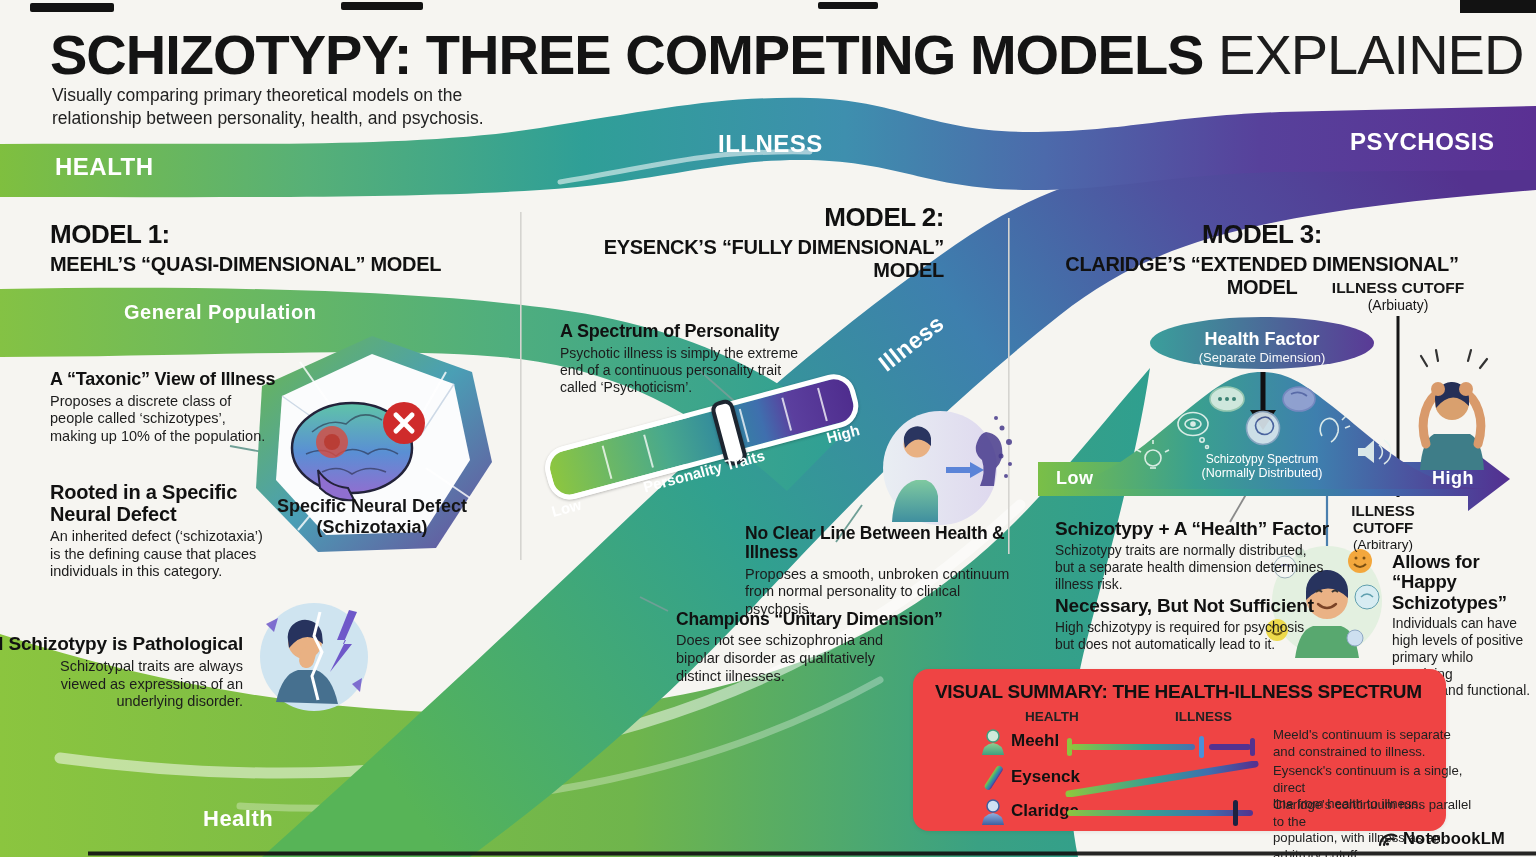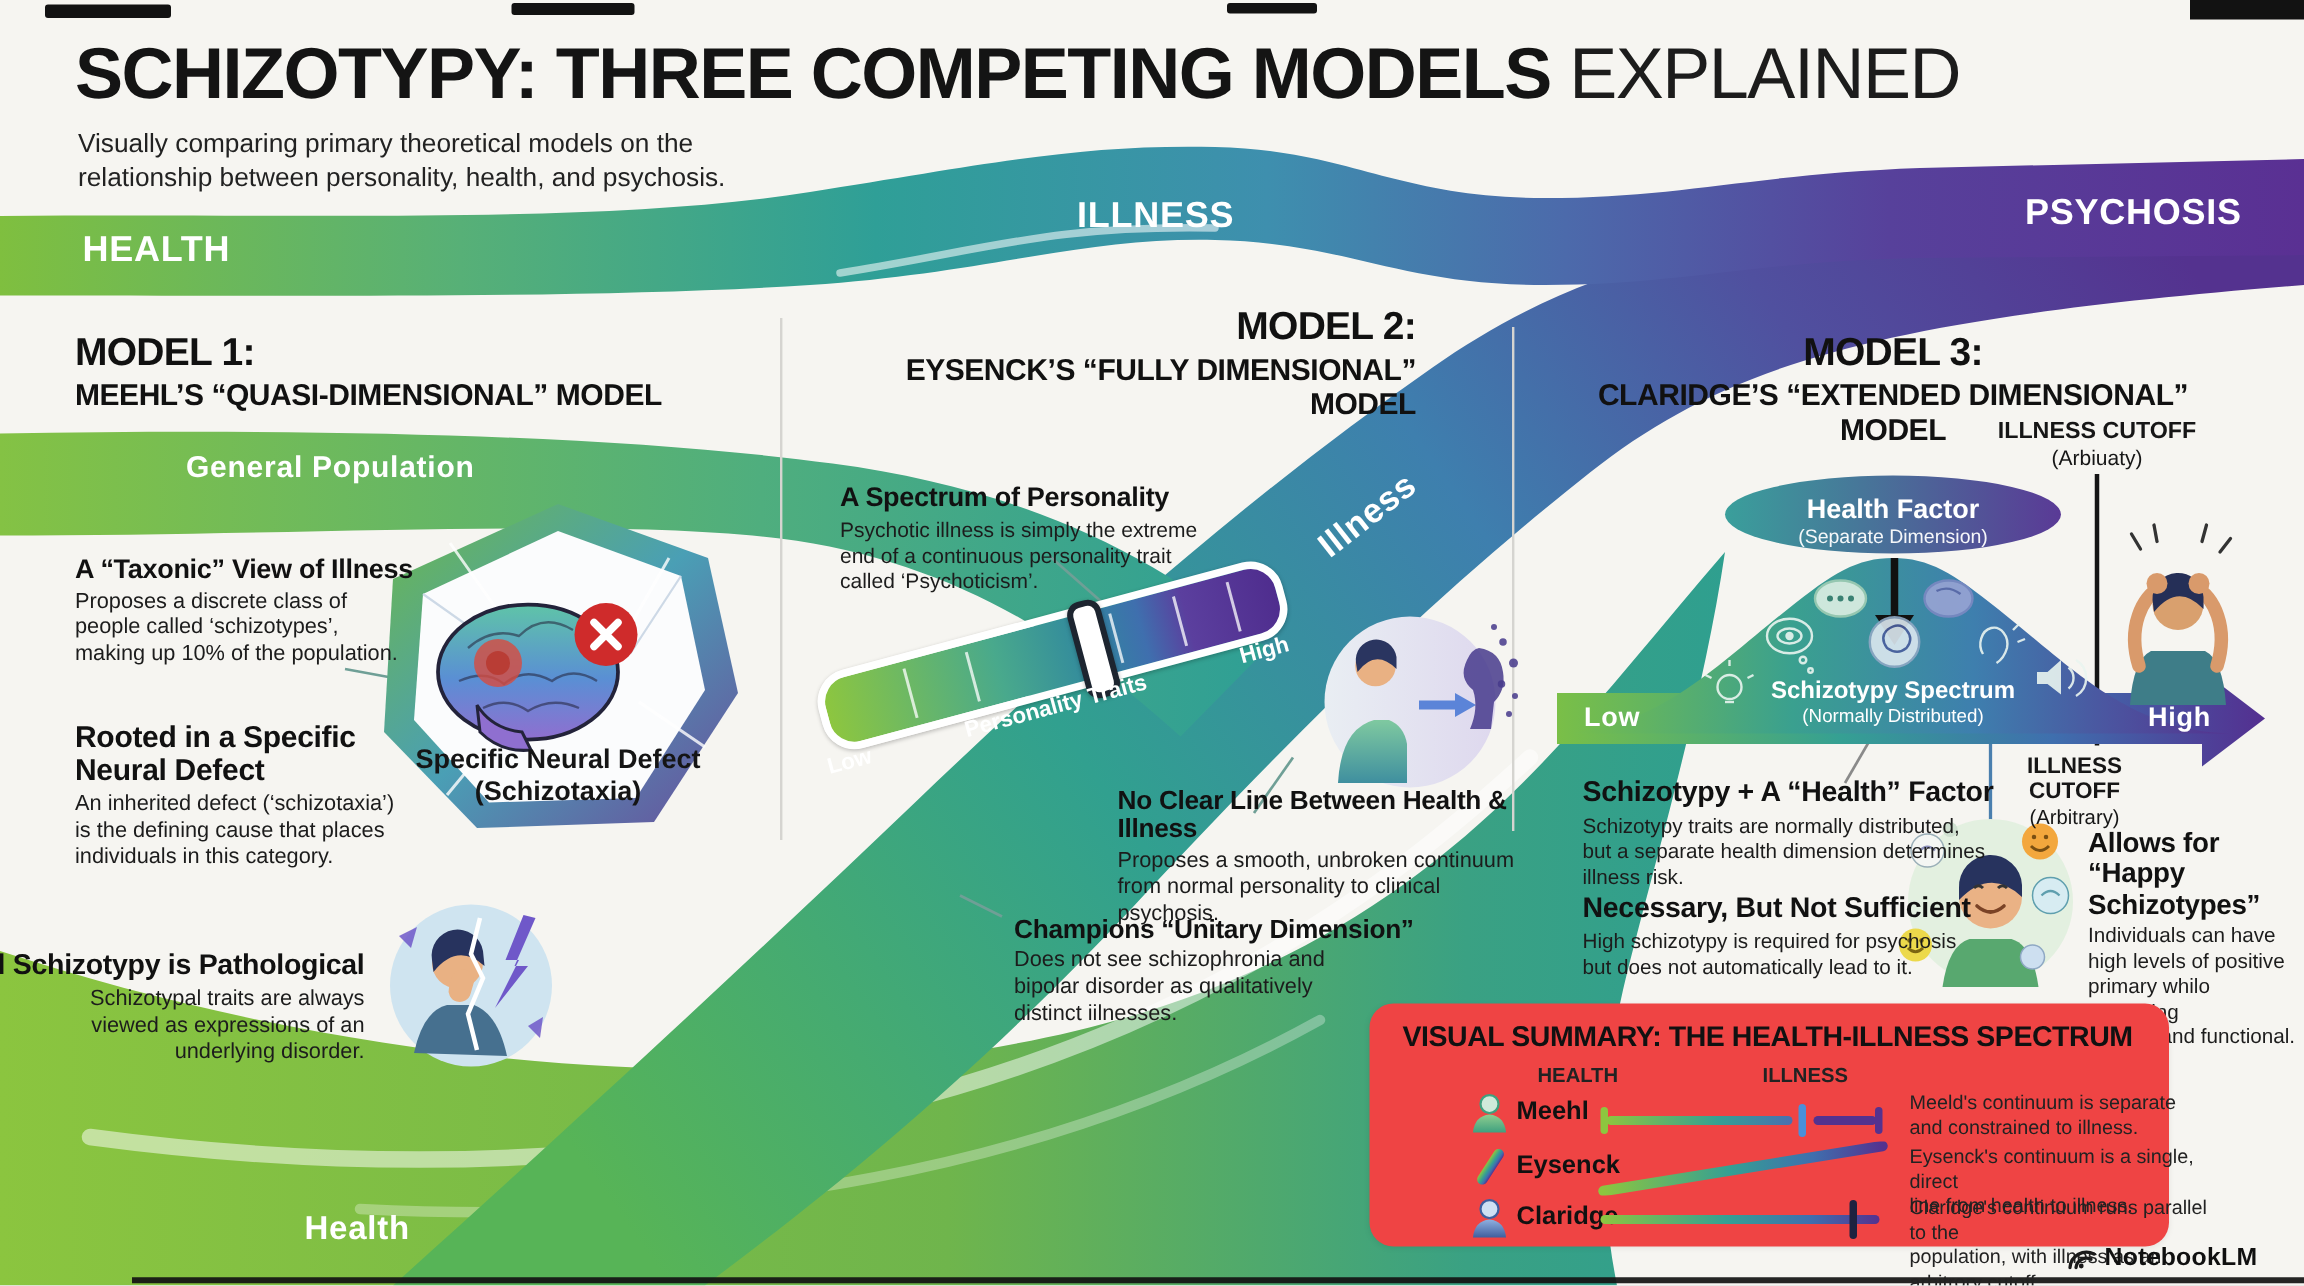--- a/index.html
+++ b/index.html
@@ -7,21 +7,21 @@
          font-family:"Liberation Sans",sans-serif;color:#161616;}
   .abs{position:absolute;}
   .pre{white-space:pre-line;}
   .h{font-weight:700;font-size:18px;line-height:1.1;letter-spacing:-0.2px;color:#111;}
   .b{font-size:14.5px;line-height:1.22;margin-top:3px;color:#1c1c1c;}
   .wlabel{color:#fff;font-weight:700;letter-spacing:.5px;}
   .mtitle1{font-weight:700;font-size:26px;letter-spacing:-.5px;color:#111;}
   .mtitle2{font-weight:700;font-size:20px;letter-spacing:-.3px;color:#111;margin-top:3px;}
   .ctr{text-align:center;}
   .rt{text-align:right;}
-  #title{font-weight:700;font-size:48px;letter-spacing:-1px;color:#141414;white-space:nowrap;}
+  #title{font-weight:700;font-size:56px;letter-spacing:-1px;color:#141414;white-space:nowrap;}
   #title .tail{font-weight:400;color:#1c1c1c;}
   #subtitle{font-size:17.5px;line-height:1.32;color:#222;}
   
   #slider-group{left:540px;top:365px;width:330px;height:150px;transform:rotate(-15deg);transform-origin:40px 120px;}
   #slider-pill{position:absolute;left:10px;top:78px;width:310px;height:44px;border-radius:22px;
     background:linear-gradient(90deg,#8dc63f 0%,#49a98c 38%,#31889e 58%,#3f6fae 70%,#5b3f9e 80%,#4f2d8e 100%);
     border:5px solid #fff;box-shadow:0 1px 3px rgba(0,0,0,.25);}
   .tick{position:absolute;top:5px;bottom:5px;width:2px;background:rgba(255,255,255,.75);}
   #slider-handle{position:absolute;left:55%;top:-8px;width:15px;height:58px;border-radius:9px;
     background:#fff;border:4px solid #1d2530;box-shadow:0 1px 3px rgba(0,0,0,.3);}
@@ -391,21 +391,21 @@
     <div style="font-weight:700;font-size:15.5px;">ILLNESS CUTOFF</div>
     <div style="font-size:14px;font-weight:400;">(Arbiuaty)</div>
   </div>
   <div class="abs ctr" style="left:1150px;top:329px;width:224px;color:#fff;">
     <div style="font-weight:700;font-size:18px;">Health Factor</div>
     <div style="font-size:13px;opacity:.95;">(Separate Dimension)</div>
   </div>
   <div class="abs wlabel" style="left:1056px;top:468px;font-size:18px;">Low</div>
   <div class="abs wlabel" style="left:1432px;top:468px;font-size:18px;">High</div>
   <div class="abs ctr" style="left:1140px;top:452px;width:244px;color:#fff;">
-    <div style="font-weight:700;font-size:16px;">Schizotypy Spectrum</div>
+    <div style="font-weight:400;font-size:12px;">Schizotypy Spectrum</div>
     <div style="font-size:12.5px;">(Normally Distributed)</div>
   </div>
   <div class="abs ctr" style="left:1338px;top:502px;width:90px;line-height:1.15;">
     <div style="font-weight:700;font-size:15px;">ILLNESS</div>
     <div style="font-weight:700;font-size:15px;">CUTOFF</div>
     <div style="font-size:13.5px;">(Arbitrary)</div>
   </div>
   <div class="abs" style="left:1055px;top:519px;width:330px;">
     <div class="h" style="font-size:19px;">Schizotypy + A “Health” Factor</div>
     <div class="b pre" style="font-size:13.8px;">Schizotypy traits are normally distributed,

